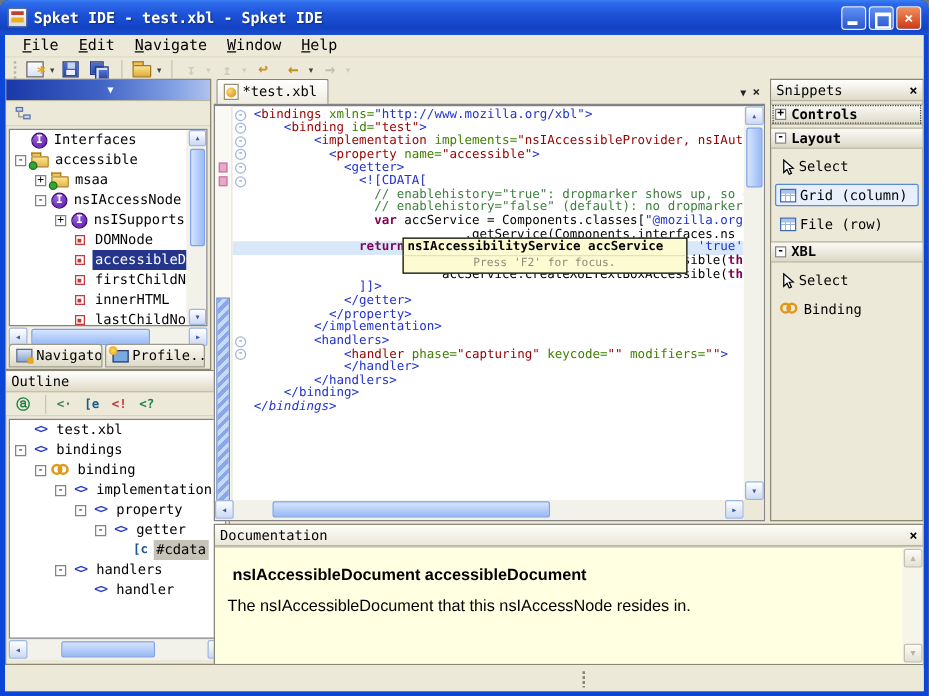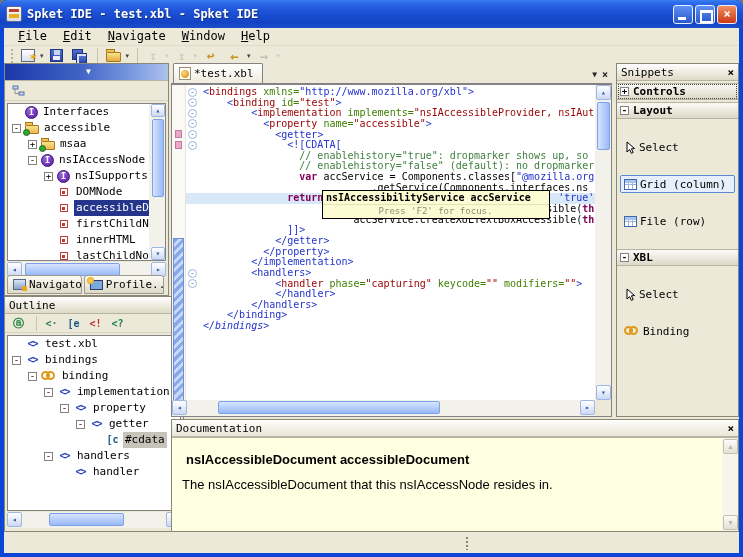--- a/index.html
+++ b/index.html
@@ -158,21 +158,21 @@
   .ptb-btn{display:flex;align-items:center;justify-content:center;width:22px;height:17px;
     border:1px solid transparent;background:none;}
   .viewtabs{position:absolute;left:0;right:0;bottom:0;height:22px;display:flex;padding:2px 2px 0 2px;}
   .vtab{display:flex;align-items:center;font-size:11px;padding:0 5px;margin-right:2px;height:19px;
     border:1px solid #9C9A8C;border-radius:3px 3px 0 0;background:linear-gradient(#FCFBF4,#DEDAC8);white-space:nowrap;overflow:hidden;}
   
   .snip-head{height:17px;display:flex;align-items:center;font-size:11px;font-weight:bold;
     background:linear-gradient(#FBFAF6,#DDD9C8);border:1px solid #B8B4A4;border-left:0;border-right:0;
     padding:0 3px;margin-top:2px;}
   .snip-head.focused{outline:1px dotted #444;outline-offset:-2px;}
-  .snip-item{height:18px;display:flex;align-items:center;font-size:11px;padding:0 3px;margin:19px 3px;
+  .snip-item{height:18px;display:flex;align-items:center;font-size:11px;padding:0 3px;margin:5px 3px;
     border:1px solid transparent;text-align:center;}
   .snip-item.selected{border:1px solid #5A8AD0;border-radius:2px;background:#E6EFFB;}
   
   .docs-body{position:absolute;left:0;top:17px;right:0;bottom:0;background:#FFFFE1;
     border-top:1px solid #B8B4A4;font-family:"Liberation Sans",sans-serif;}
   .doc-heading{font-weight:bold;font-size:13px;padding:14px 0 0 14px;}
   .doc-text{font-size:13px;padding:10px 0 0 10px;}
   
   .statusbar{position:absolute;left:0;right:0;top:506px;height:19px;background:#ECE9D8;}
   .gripper{position:absolute;left:462px;top:3px;width:4px;height:13px;

